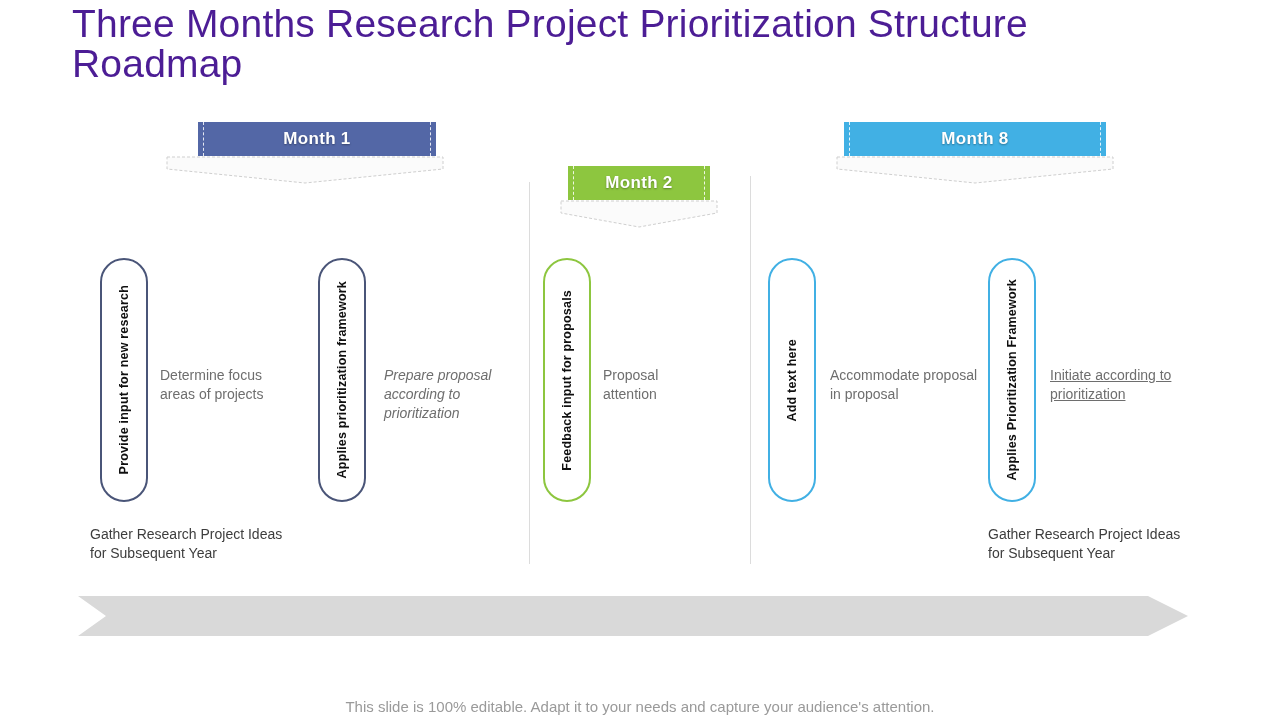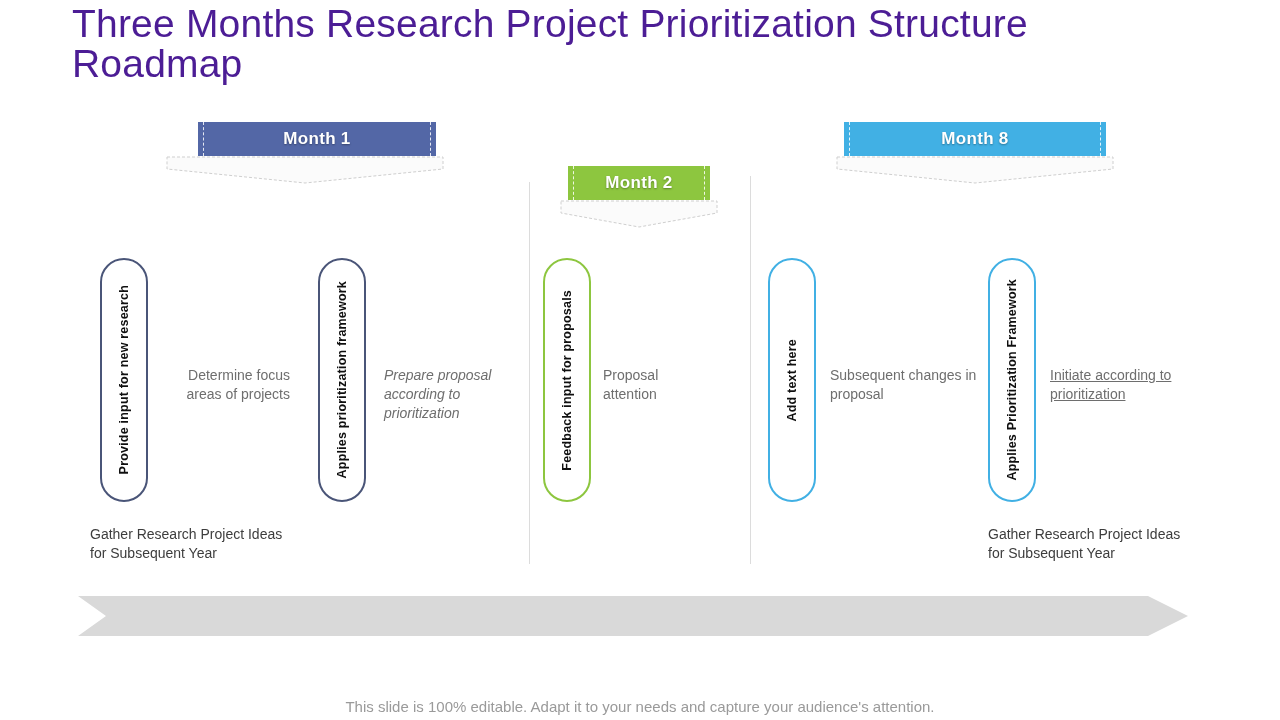--- a/index.html
+++ b/index.html
@@ -177,36 +177,36 @@
     </svg>
   </div>
 </div>
 
 <div class="divider" style="left: 529px; top: 182px; height: 382px; background: rgb(220, 220, 220);"></div>
 <div class="divider" style="left: 750px; top: 176px; height: 388px; background: rgb(220, 220, 220);"></div>
 
 <div class="pill" id="pill-0" style="left: 100px; top: 258px; border-color: rgb(74, 85, 120);">
   <span class="pill-label">Provide input for new research</span>
 </div>
-<div class="body-text" style="left:160px; top:366px; width:130px;text-align:right;">Determine focus areas of projects</div>
+<div class="body-text" style="left:160px; top:366px; width:130px;">Determine focus areas of projects</div>
 
 <div class="pill" id="pill-1" style="left: 318px; top: 258px; border-color: rgb(74, 85, 120);">
   <span class="pill-label">Applies prioritization framework</span>
 </div>
 <div class="body-text" style="left:384px; top:366px; width:128px;font-style:italic;">Prepare proposal according to prioritization</div>
 
 <div class="pill" id="pill-2" style="left: 543px; top: 258px; border-color: rgb(141, 198, 63);">
   <span class="pill-label">Feedback input for proposals</span>
 </div>
 <div class="body-text" style="left:603px; top:366px; width:110px;">Proposal attention</div>
 
 <div class="pill" id="pill-3" style="left: 768px; top: 258px; border-color: rgb(65, 176, 228);">
   <span class="pill-label">Add text here</span>
 </div>
-<div class="body-text" style="left:830px; top:366px; width:150px;">Subsequent changes in proposal</div>
+<div class="body-text" style="left:830px; top:366px; width:150px;">Accommodate proposal in proposal</div>
 
 <div class="pill" id="pill-4" style="left: 988px; top: 258px; border-color: rgb(65, 176, 228);">
   <span class="pill-label">Applies Prioritization Framework</span>
 </div>
 <div class="body-text" style="left:1050px; top:366px; width:145px;text-decoration:underline;">Initiate according to prioritization</div>
 
 <div class="caption" style="left:90px; top:525px; width:200px;">Gather Research Project Ideas for Subsequent Year</div>
 <div class="caption" style="left:988px; top:525px; width:200px;">Gather Research Project Ideas for Subsequent Year</div>
 
 <div class="arrow-band">

